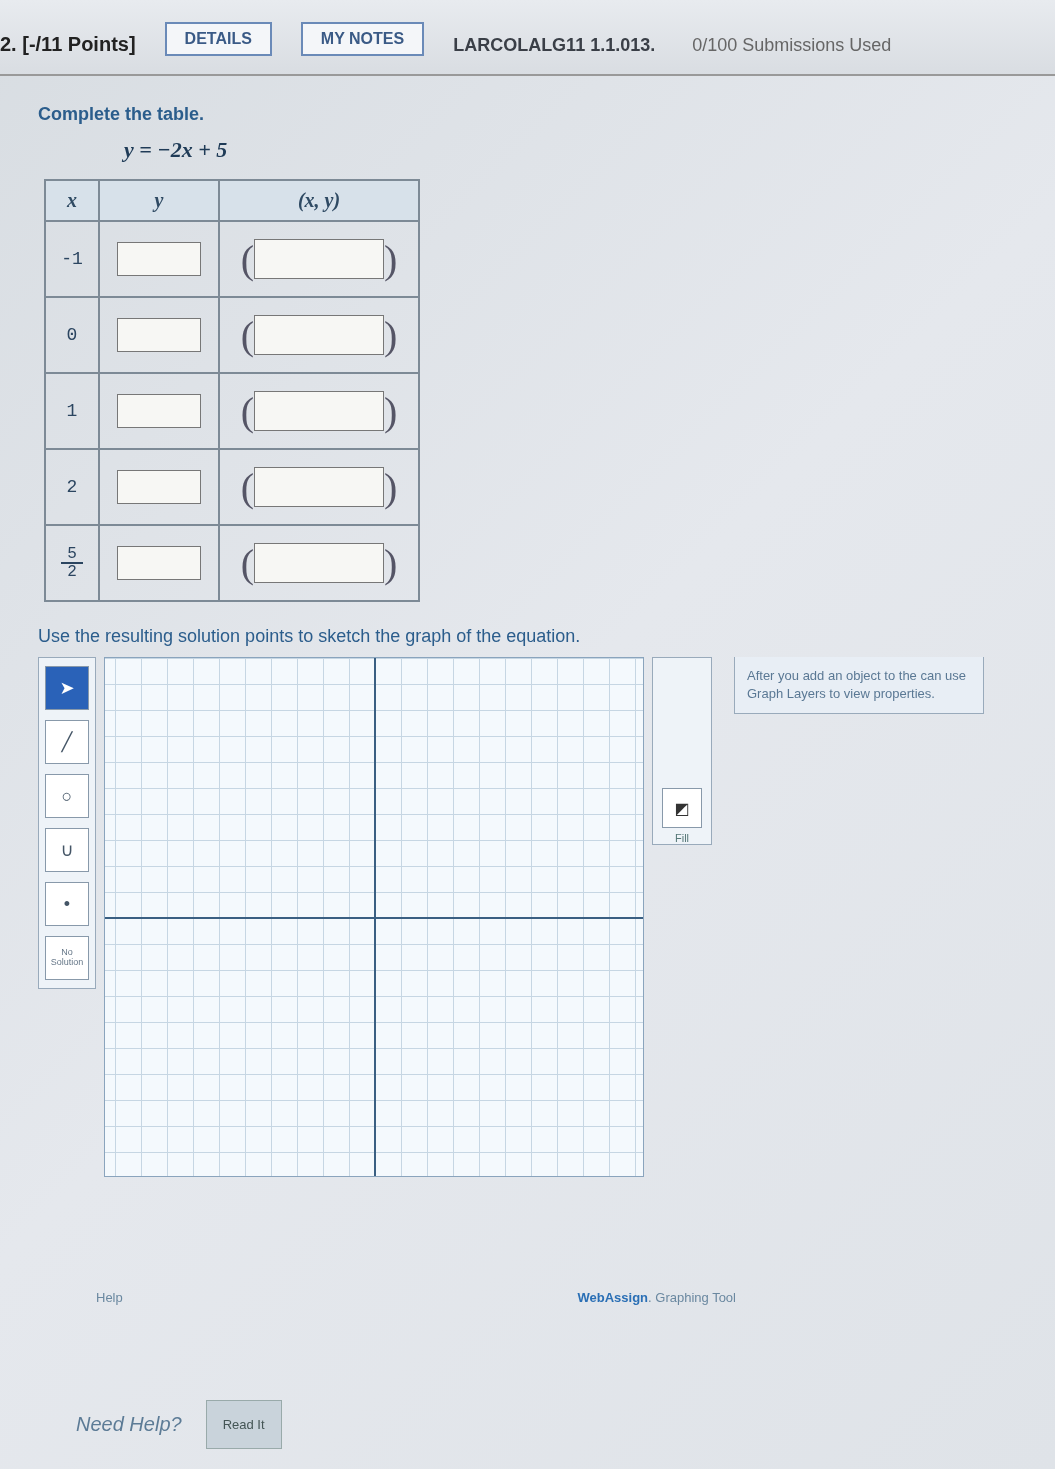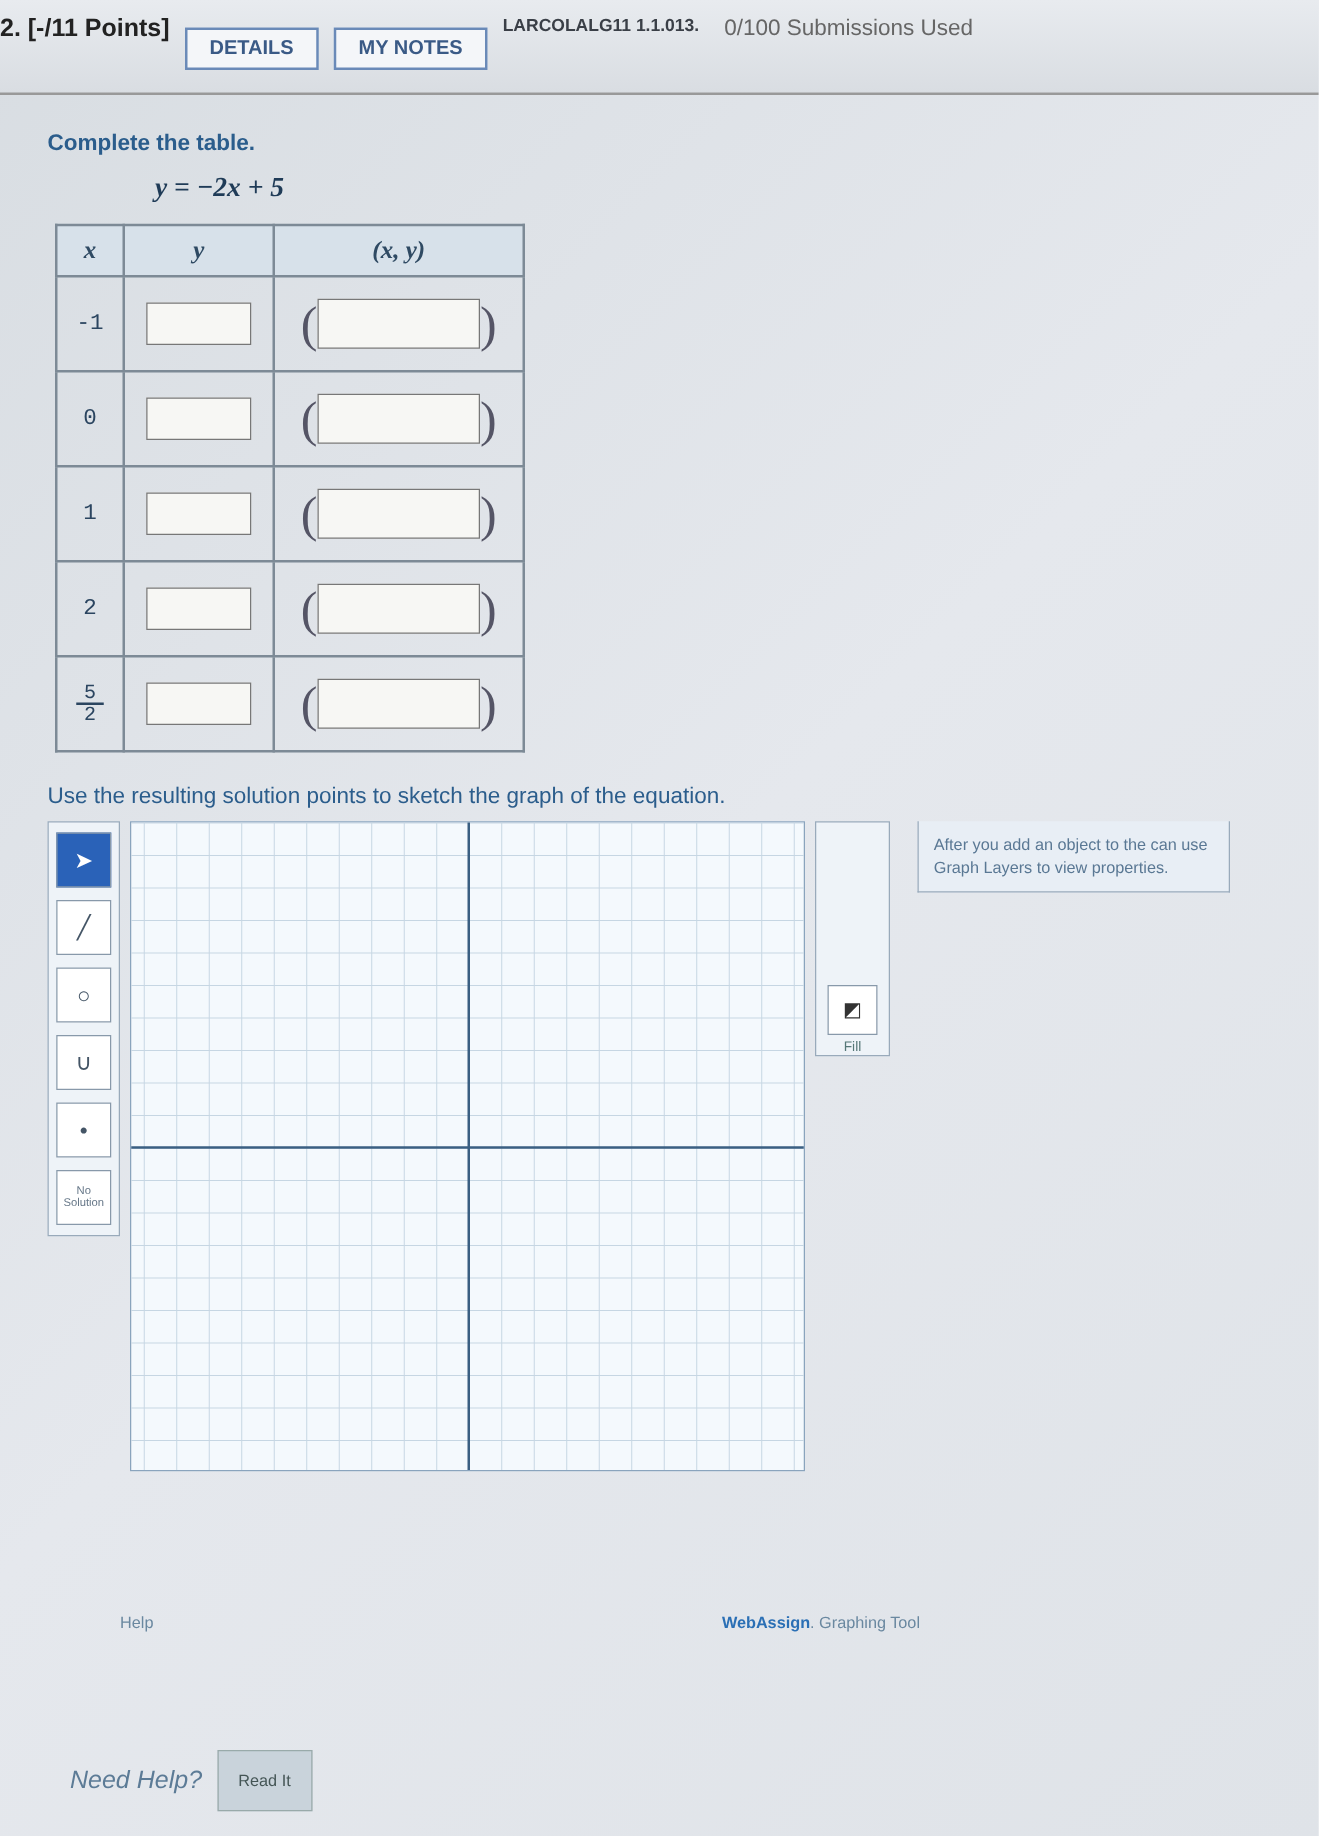--- a/index.html
+++ b/index.html
@@ -8,22 +8,22 @@
     font-family: Arial, Helvetica, sans-serif;
     background: linear-gradient(135deg, #d8dde2 0%, #e5e8ed 50%, #dfe3e8 100%);
     color: #333;
     width: 1055px;
     height: 1469px;
     overflow: hidden;
     position: relative;
   }
   .header-bar {
     display: flex;
-    align-items: flex-start;
-    gap: 12px;
+    align-items: flex-end;
+    gap: 29px;
     padding: 12px 6px 18px 0;
     border-bottom: 2px solid #999;
     background: linear-gradient(#e8ebef,#d9dde2);
   }
   .qnum {
     font-weight: bold;
     font-size: 20px;
     color: #222;
   }
   .hdr-btn {
@@ -31,21 +31,21 @@
     background: #f4f6f9;
     padding: 6px 18px;
     font-weight: bold;
     font-size: 16px;
     color: #3a5a86;
     cursor: pointer;
     margin-top: 10px;
   }
   .ref {
     font-weight: bold;
-    font-size: 14px;
+    font-size: 18px;
     color: #3a3f47;
   }
   .subm { color:#666; font-size:18px; margin-left:8px;}
   .content {
     padding: 20px 0 0 38px;
   }
   .instr {
     color: #2b5d8c;
     font-weight: bold;
     font-size: 18px;
@@ -152,21 +152,21 @@
   }
   .lp-body {
     border:1px solid #9ab;border-top:none;background:#e8eef5;padding:10px 12px;font-size:13px;color:#5a7894;line-height:1.4;
   }
   .footer-bar {
     position:absolute; left:96px; top:1290px; width:640px;
     display:flex; justify-content:space-between; align-items:center;
     font-size:13px; color:#6a88a0;
   }
   .footer-bar .brand b { color:#2a6fb5;}
-  .helpbar { position:absolute; left:56px; top:1400px; display:flex; align-items:center; gap:12px;}
+  .helpbar { position:absolute; left:76px; top:1400px; display:flex; align-items:center; gap:24px;}
   .helptext { color:#5c7b96; font-size:20px; font-style:italic;}
   .readbtn { background:#c9d3db;border:1px solid #9aa;padding:16px 16px;font-size:13px;color:#455;cursor:pointer;}
 </style>
 </head>
 <body>
 
 <div class="header-bar">
   <span class="qnum">2. [-/11 Points]</span>
   <button class="hdr-btn">DETAILS</button>
   <button class="hdr-btn">MY NOTES</button>

